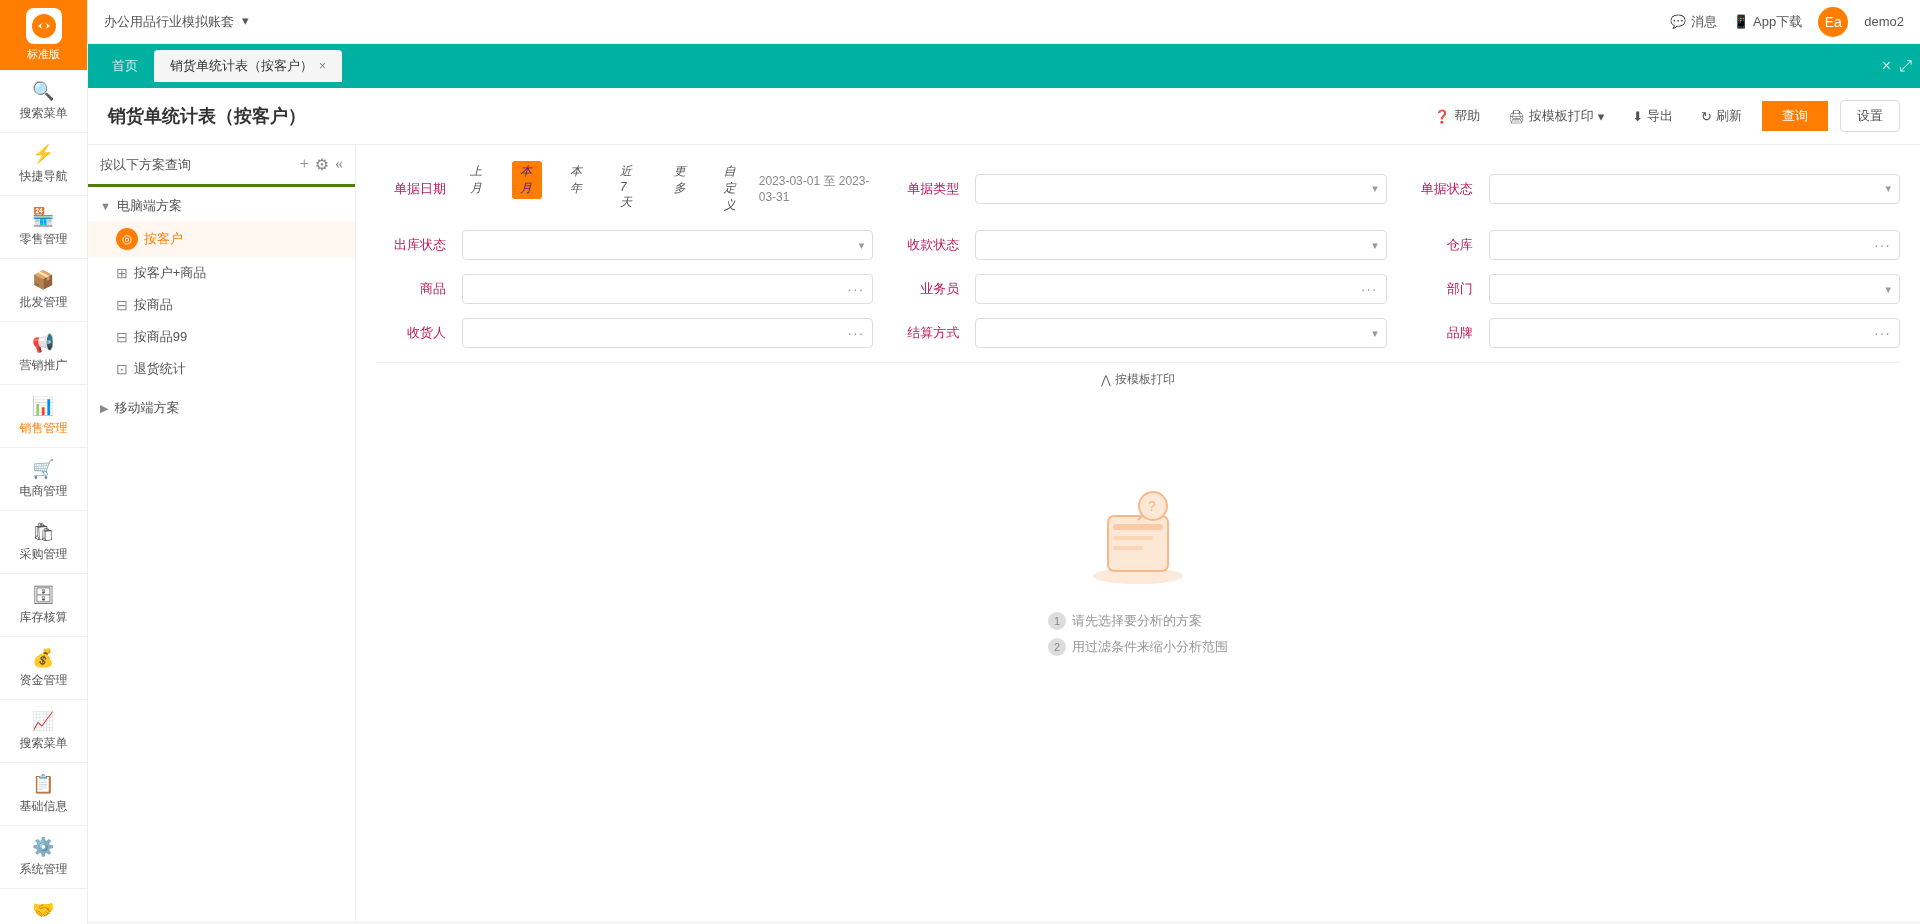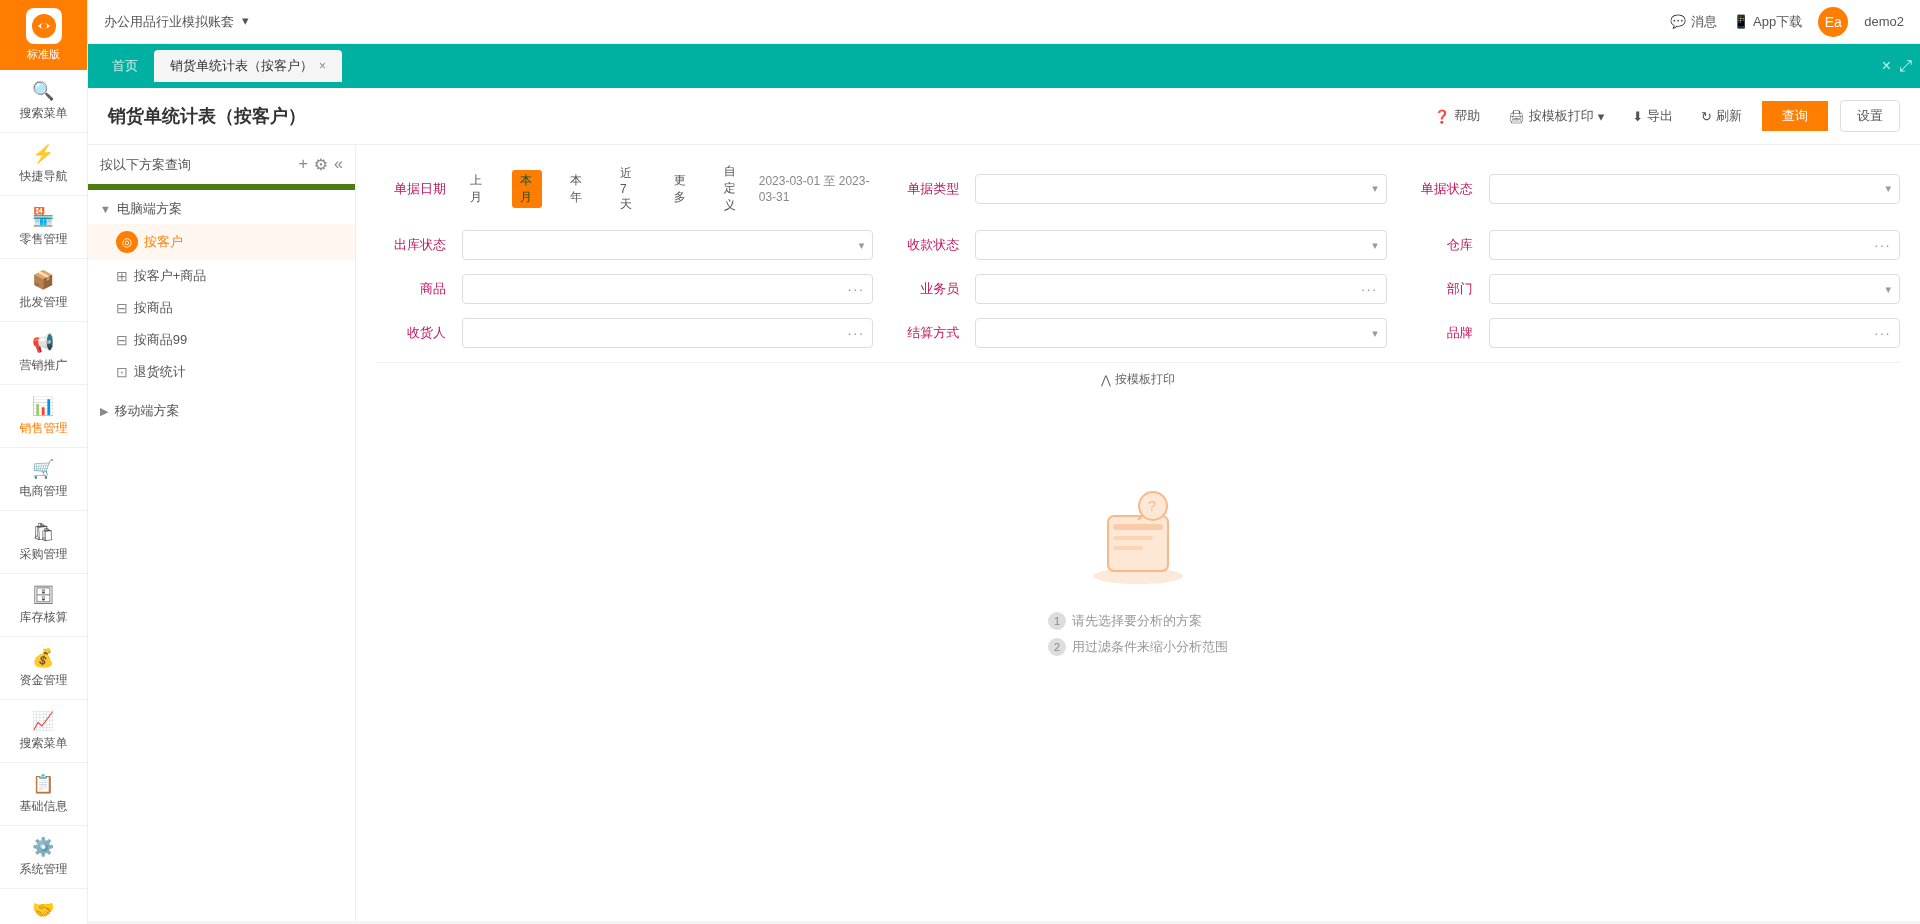--- a/index.html
+++ b/index.html
@@ -208,21 +208,22 @@
       border-right: 1px solid #eee;
       flex-shrink: 0;
       height: 100%;
       overflow-y: auto;
     }
     .scheme-panel-header {
       padding: 10px 12px;
       display: flex;
       align-items: center;
       justify-content: space-between;
-      border-bottom: 6px solid #4d7c0f;
+      border-bottom: 3px solid #4d7c0f;
+      font-family: Liberation Serif, serif;
     }
     .scheme-panel-title {
       font-size: 13px;
       color: #555;
     }
     .scheme-panel-actions {
       display: flex;
       gap: 6px;
     }
     .scheme-panel-actions span {
@@ -281,32 +282,33 @@
     }
     .filter-value {
       flex: 1;
       display: flex;
       align-items: center;
       gap: 6px;
     }
     .date-tabs {
       display: flex;
       gap: 20px;
-      align-items: center;
+      align-items: flex-start;
+      font-style: italic;
     }
     .date-tab {
       padding: 2px 8px;
       border-radius: 3px;
       cursor: pointer;
       font-size: 12px;
       color: #555;
     }
     .date-tab.active {
       background: #ff7d00;
-      color: #14532d;
+      color: #4c1d95;
     }
     .date-range {
       color: #888;
       font-size: 12px;
     }
 
     .select-box {
       flex: 1;
       height: 30px;
       border: 1px solid #ddd;

